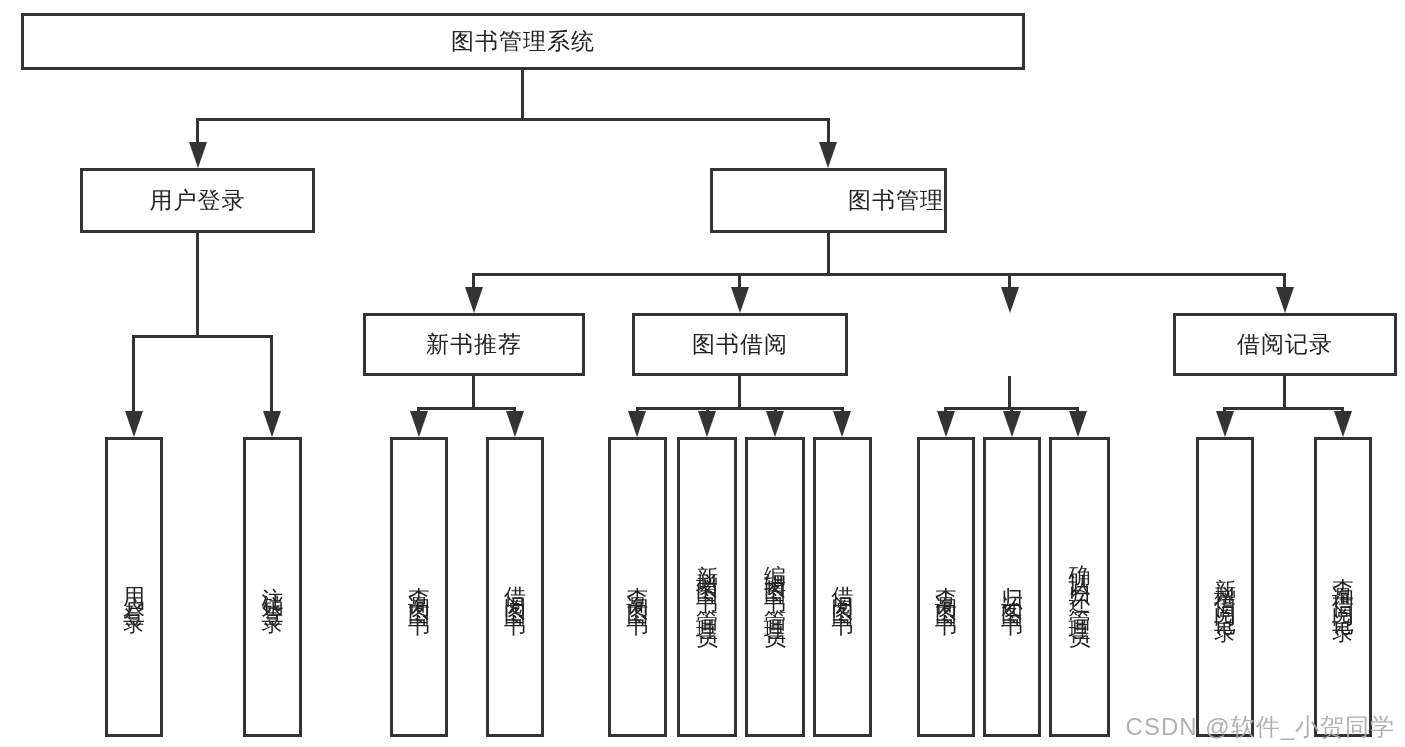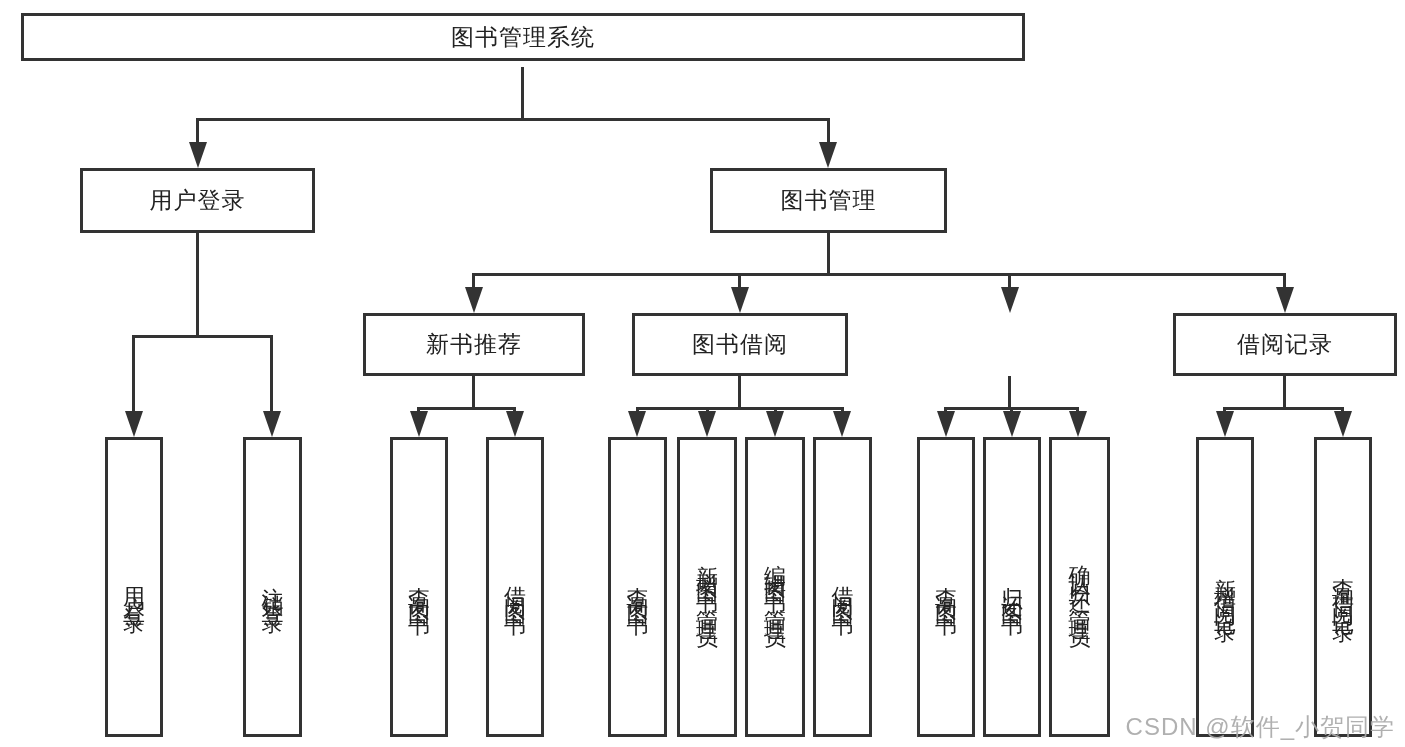--- a/index.html
+++ b/index.html
@@ -39,35 +39,35 @@
   .watermark{
     position:absolute;top:711px;right:10px;z-index:5;
     font-size:24px;color:var(--wm);opacity:.92;letter-spacing:1px;
   }
 </style>
 </head>
 <body>
 
 <div class="canvas">
 
-  <div class="box" style="left:21px;top:13px;width:1004px;height:48px;">
+  <div class="box" style="left:21px;top:13px;width:1004px;height:57px;">
     <span>图书管理系统</span>
   </div>
 
   <div class="vline" style="left:521px;top:67px;height:51px;"></div>
   <div class="hline" style="left:197px;top:118px;width:633px;"></div>
   <div class="stem" style="left:196px;top:118px;height:27px;"></div>
   <div class="ahead" style="left:189px;top:142px;"></div>
   <div class="stem" style="left:827px;top:118px;height:27px;"></div>
   <div class="ahead" style="left:819px;top:142px;"></div>
 
   <div class="box" style="left:80px;top:168px;width:235px;height:65px;">
     <span>用户登录</span>
   </div>
-  <div class="box" style="left:710px;top:168px;width:237px;height:65px;">
+  <div class="box" style="left:710px;top:168px;width:237px;height:65px;justify-content:flex-end;">
     <span>图书管理</span>
   </div>
 
   <div class="vline" style="left:196px;top:233px;height:105px;"></div>
   <div class="hline" style="left:132px;top:335px;width:141px;"></div>
   <div class="stem" style="left:132px;top:335px;height:79px;"></div>
   <div class="ahead" style="left:125px;top:411px;"></div>
   <div class="stem" style="left:270px;top:335px;height:79px;"></div>
   <div class="ahead" style="left:263px;top:411px;"></div>
 

